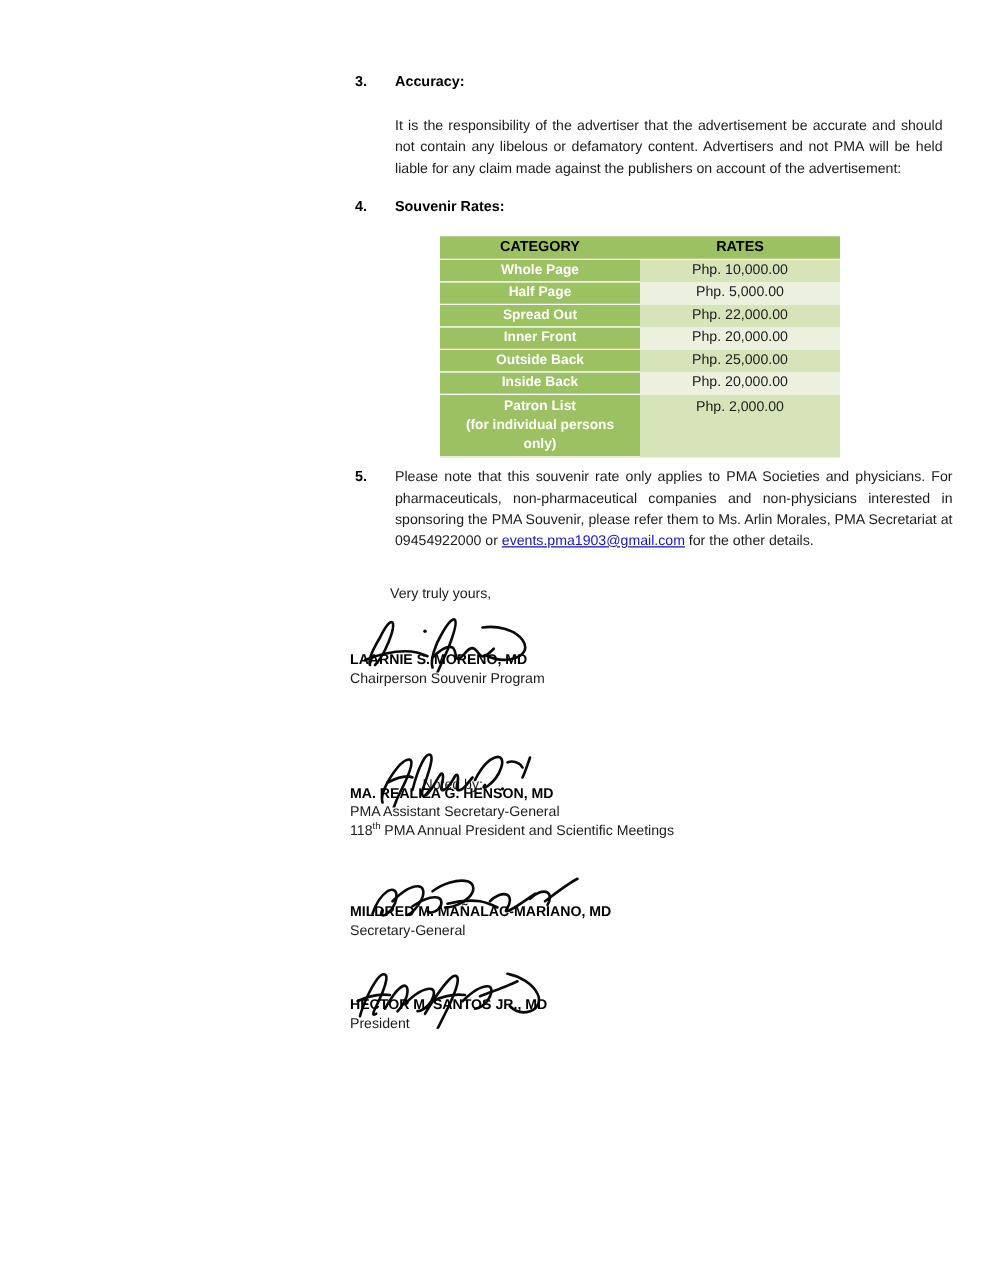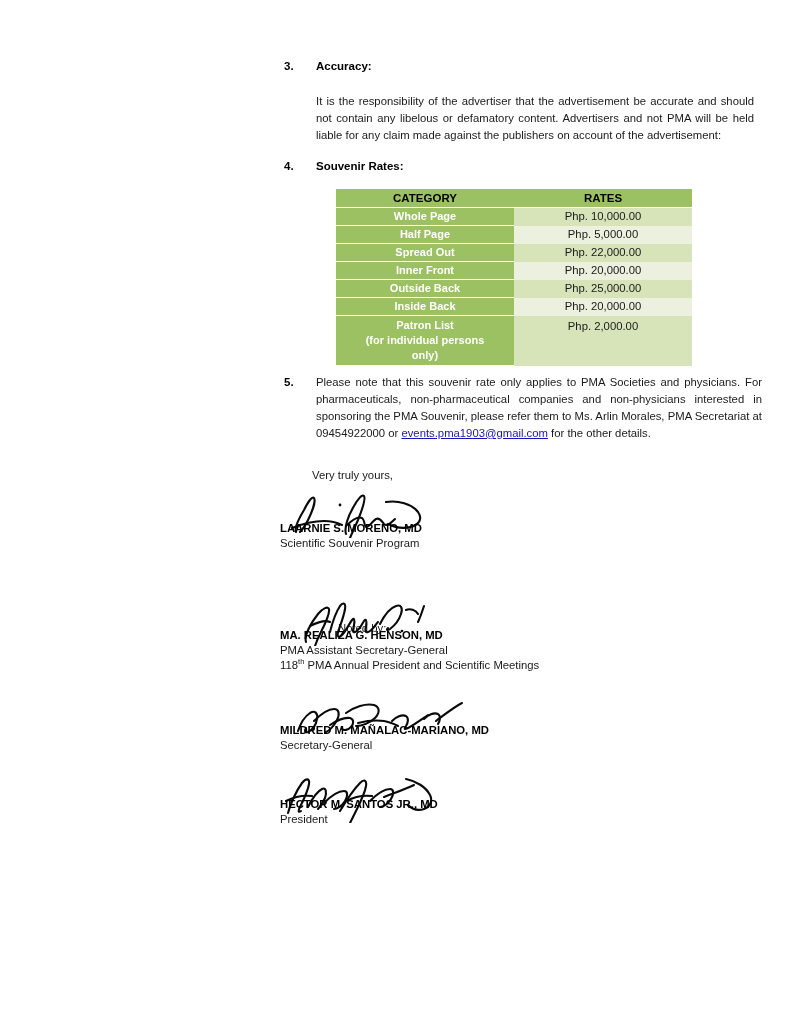--- a/index.html
+++ b/index.html
@@ -50,23 +50,23 @@
   .clause-body {
     font-size: 11.3px;
     line-height: 1.50;
     text-align: justify;
     color: #1a1a1a;
   }
 
   
   .rates-table {
     position: absolute;
-    left: 336px;
+    left: 352px;
     top: 189px;
-    width: 356px;
+    width: 320px;
     border-collapse: collapse;
     table-layout: fixed;
   }
   .rates-table td, .rates-table th {
     padding: 0;
     margin: 0;
   }
   .rt-head-cat, .rt-head-rate {
     background: #9CC162;
     color: #000000;
@@ -218,21 +218,21 @@
       <path d="M8 44 C6 40,10 32,16 22 C20 14,24 8,26 10 C28 13,24 24,20 32 C17 38,14 42,12 44"></path>
       <path d="M4 40 C14 36,26 33,36 33 C44 33,50 35,54 37"></path>
       <path d="M58 46 C56 40,60 28,66 18 C70 11,74 6,76 8 C78 11,74 22,70 32 C67 39,64 45,62 50"></path>
       <path d="M58 38 C64 32,70 28,74 30 C77 32,76 38,78 39 C81 40,84 33,88 31 C92 29,94 34,96 36 C99 39,103 35,107 31"></path>
       <path d="M98 14 C110 12,124 16,130 24 C135 31,131 37,122 39 C114 41,106 39,100 36"></path>
       <circle cx="52" cy="17" r="1.4" fill="#0a0a0a" stroke="none"></circle>
     </g>
   </svg>
   <div class="sig-block" style="left:280px; top:522px;">
     <div class="sig-name">LAARNIE S. MORENO, MD</div>
-    <div class="sig-title" style="margin-top:3px;">Scientific Souvenir Program</div>
+    <div class="sig-title" style="margin-top:3px;">Chairperson Souvenir Program</div>
   </div>
 
   <div class="salutation" style="left:280px; top:622px;padding-left:26px;">Noted by:</div>
 
   <svg class="sig-art" style="left:300px; top:598px;" width="150" height="48" viewBox="0 0 150 48">
     <g fill="none" stroke="#0a0a0a" stroke-width="2.1" stroke-linecap="round" stroke-linejoin="round">
       <path d="M6 44 C4 38,10 26,18 16 C23 10,28 8,29 11 C30 15,25 26,21 34 C18 40,16 45,15 48"></path>
       <path d="M10 28 C18 24,26 22,30 24"></path>
       <path d="M30 34 C32 26,36 14,40 8 C43 4,46 5,45 11 C44 18,40 28,38 34 C37 38,38 40,41 38 C45 35,49 26,52 22 C54 19,55 22,54 27 C53 32,52 35,55 34 C59 33,62 26,64 23 C66 20,67 23,66 28 C65 32,65 35,68 34 C72 33,75 27,78 24"></path>
       <path d="M80 26 C84 18,90 10,96 8 C101 6,103 10,101 16 C99 22,94 28,90 31 C87 33,86 32,88 30"></path>

